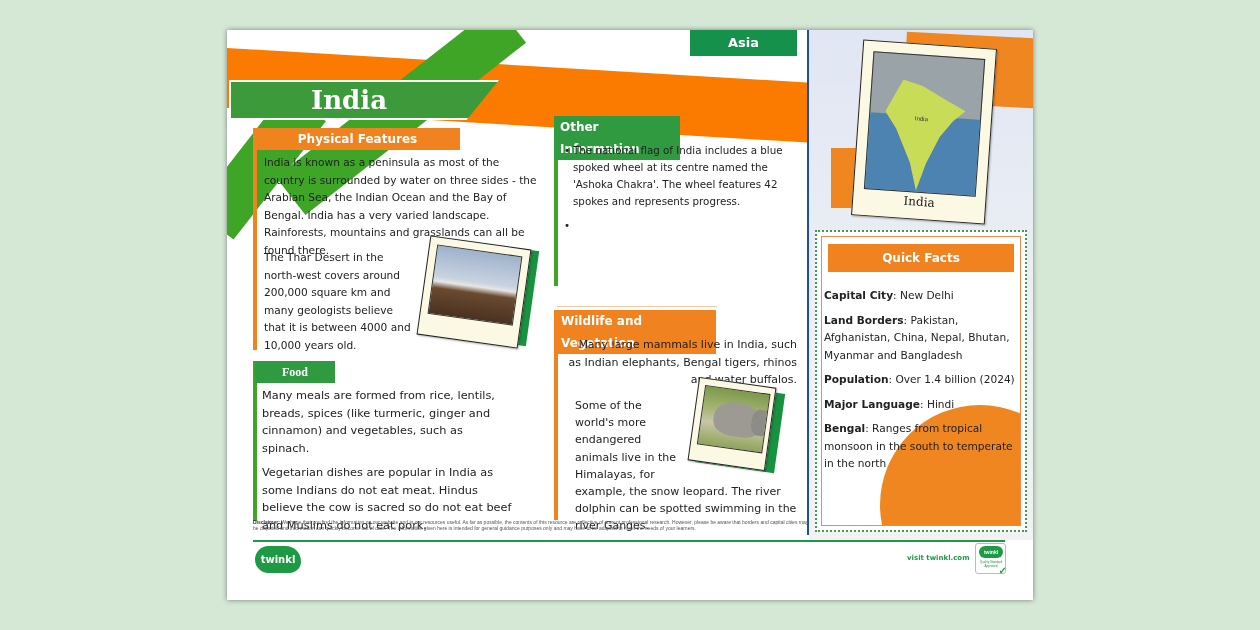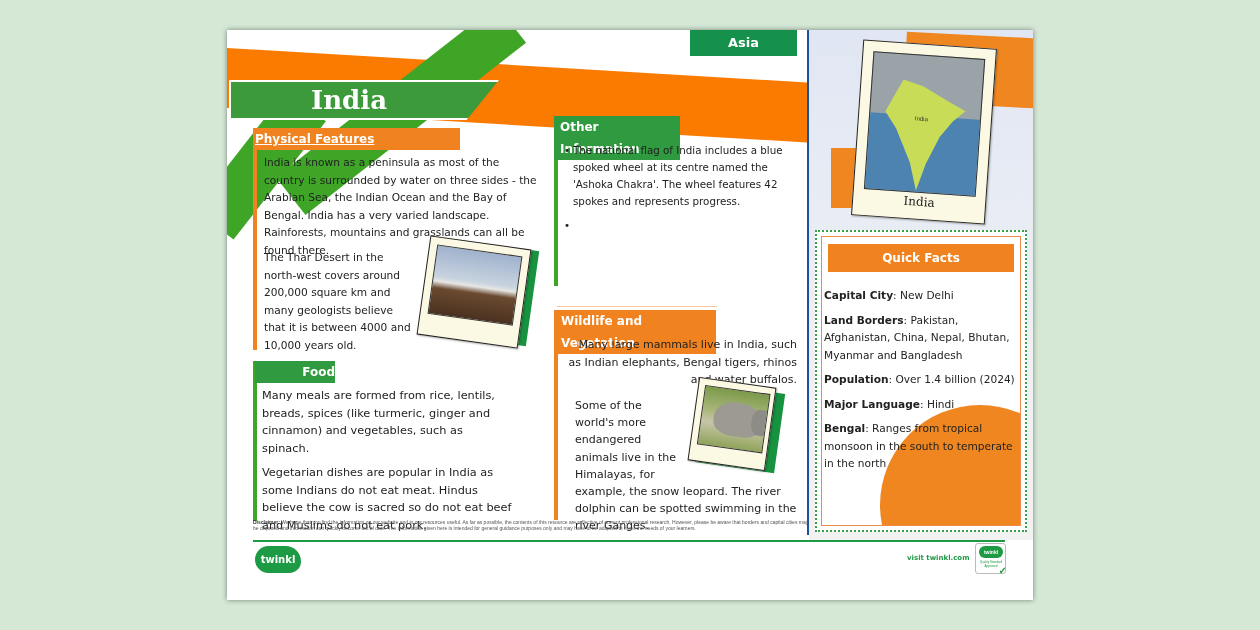--- a/index.html
+++ b/index.html
@@ -107,35 +107,35 @@
     </div>
     <div class="map-label-caption">India</div>
   </div>
 
   <div class="abs title-banner"></div>
   <div class="abs title-text">India</div>
 
   <div class="abs asia-tab">Asia</div>
 
   <div class="col-line" style="left:26px; top:98px; height:222px; background:#f0821f;"></div>
-  <div class="hdr hdr-orange" style="left:28px; top:98px; width:205px; text-align:left;text-decoration:underline;">Physical Features</div>
+  <div class="hdr hdr-orange" style="left:28px; top:98px; width:205px; text-align:center;">Physical Features</div>
   <div class="body-text" style="left:37px; top:124px; width:276px;">
     <p>India is known as a peninsula as most of the country is surrounded by water on three sides - the Arabian Sea, the Indian Ocean and the Bay of Bengal. India has a very varied landscape. Rainforests, mountains and grasslands can all be found there.</p>
   </div>
   <div class="body-text" style="left:37px; top:219px; width:152px;">
     <p>The Thar Desert in the north-west covers around 200,000 square km and many geologists believe that it is between 4000 and 10,000 years old.</p>
   </div>
 
   <div class="photo-green" style="left:210px; top:214px; width:96px; height:96px; transform:rotate(8deg);"></div>
   <div class="polaroid" style="left:196px; top:212px; width:102px; height:100px; transform:rotate(8deg);">
     <div class="photo-inner desert" style="left:7px; top:7px; width:86px; height:70px;"></div>
   </div>
 
   <div class="col-line" style="left:26px; top:331px; height:160px; background:#3ea526;"></div>
-  <div class="hdr hdr-green" style="left:28px; top:331px; width:80px; text-align:right;">Food</div>
+  <div class="hdr hdr-green" style="left:28px; top:331px; width:80px; text-align:center;font-family:Liberation Serif, serif;">Food</div>
   <div class="body-text" style="left:35px; top:357px; width:250px; font-size:11.3px;">
     <p>Many meals are formed from rice, lentils, breads, spices (like turmeric, ginger and cinnamon) and vegetables, such as spinach.</p>
     <p>Vegetarian dishes are popular in India as some Indians do not eat meat. Hindus believe the cow is sacred so do not eat beef and Muslims do not eat pork.</p>
   </div>
 
   <div class="col-line" style="left:327px; top:86px; height:170px; background:#3ea526;"></div>
   <div class="hdr hdr-green" style="left:327px; top:86px; width:126px; padding-left:6px;">Other Information</div>
   <div class="body-text" style="left:337px; top:112px; width:232px; font-size:10.3px; line-height:17px;">
     <p style="padding-left:9px; position:relative;">
       <span style="position:absolute; left:0;">•</span>

